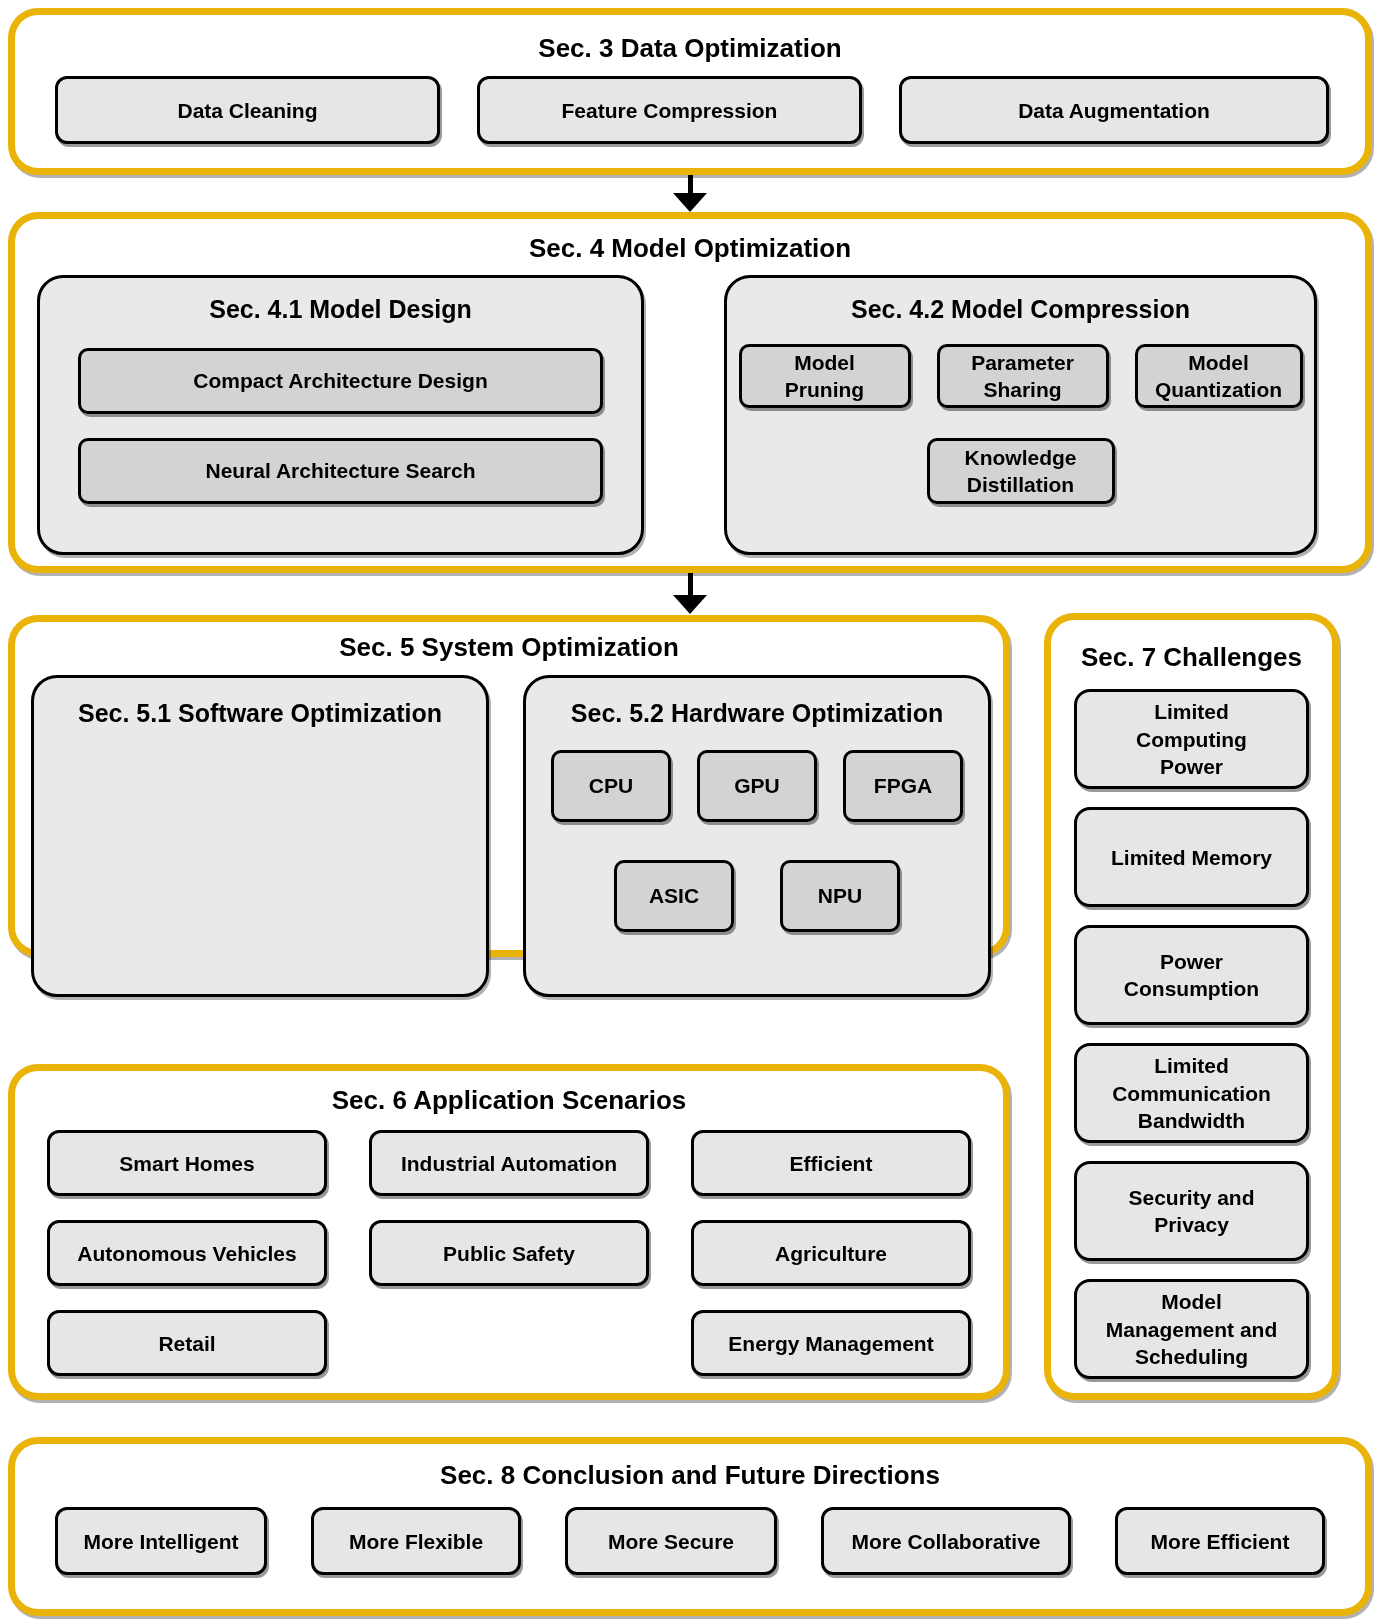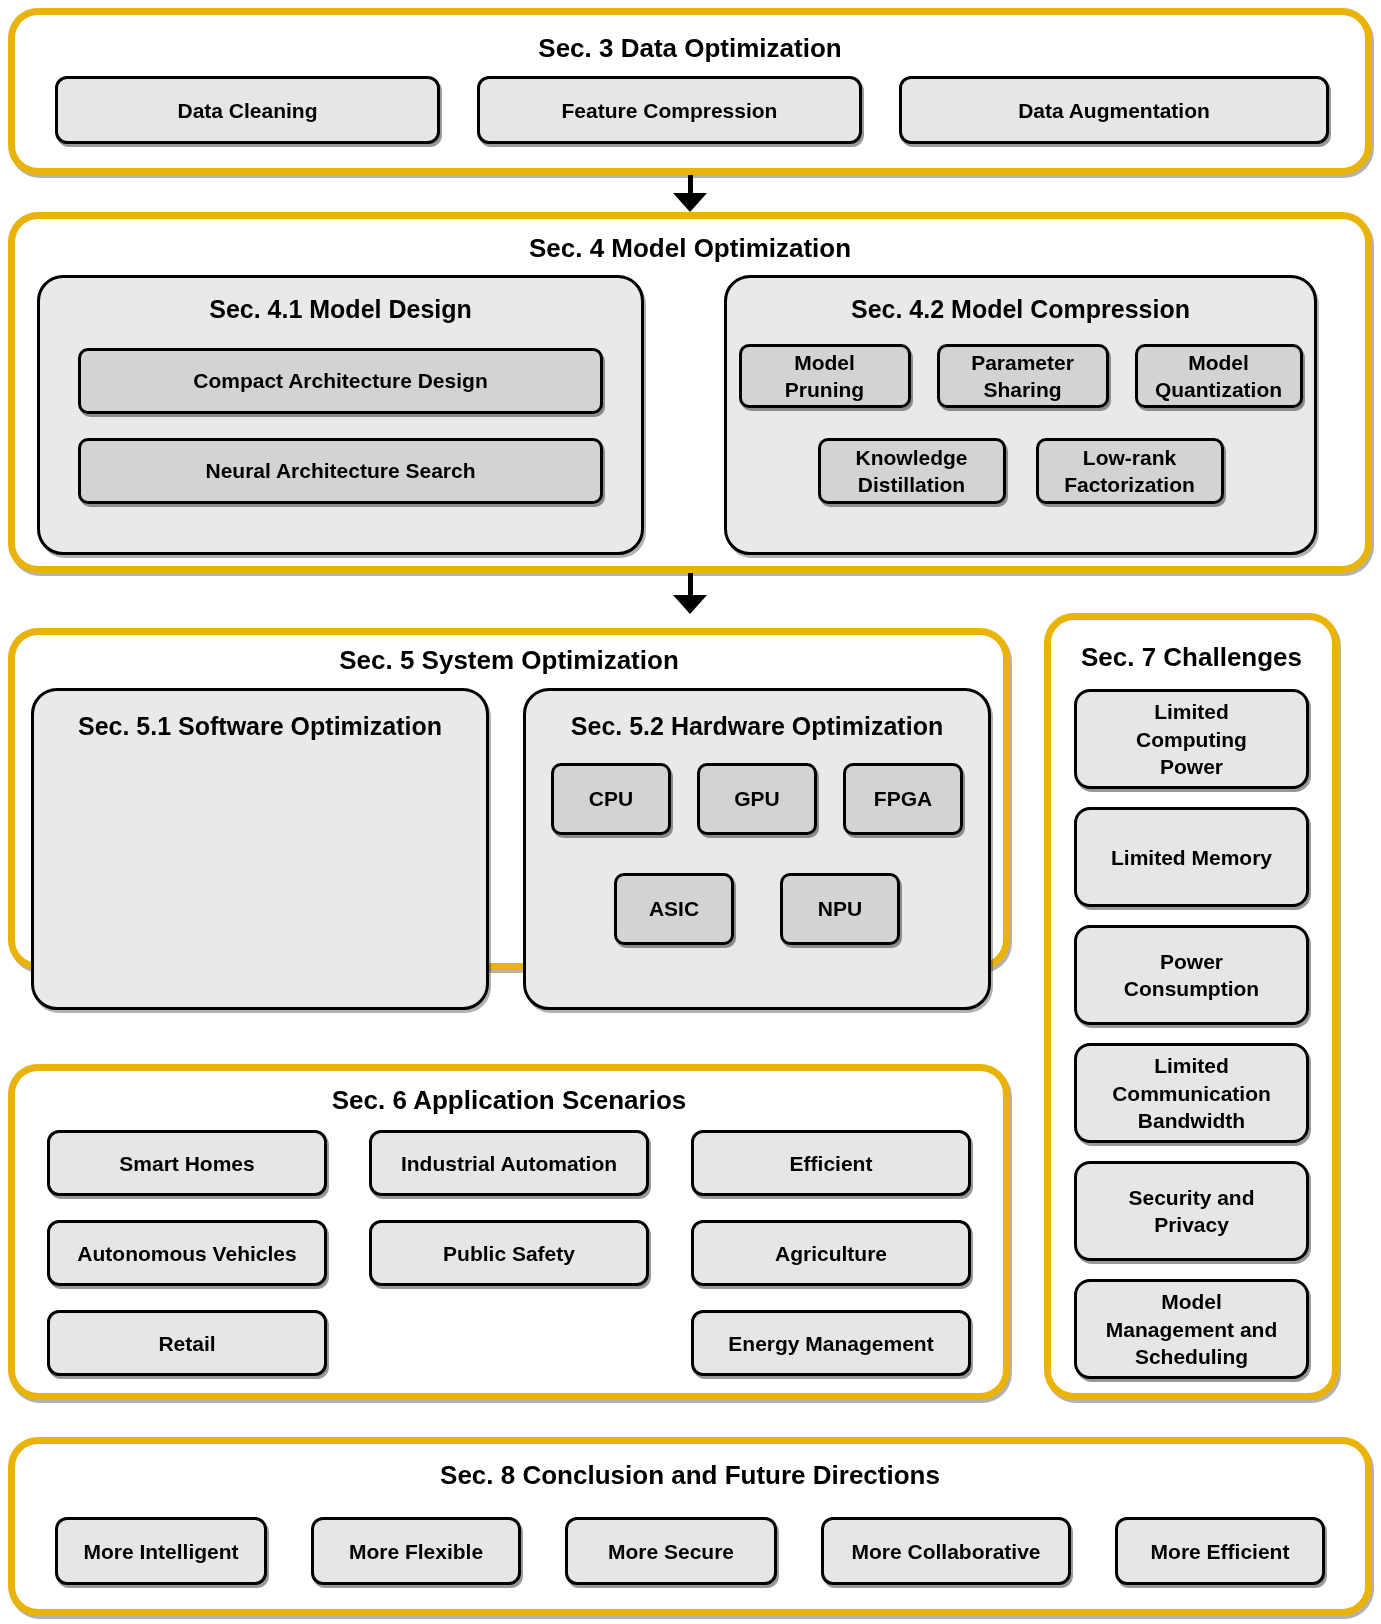--- a/index.html
+++ b/index.html
@@ -32,21 +32,21 @@
     white-space:pre-line; box-sizing:border-box;
     padding:0 6px;
   }
   .leaf.dark { background:#d3d3d3; border-radius:10px; }
   .row { display:flex; justify-content:center; }
   .col { display:flex; flex-direction:column; align-items:center; }
 
   
   #sec3 { left:8px; top:8px;    width:1364px; height:167px; }
   #sec4 { left:8px; top:212px;  width:1364px; height:361px; }
-  #sec5 { left:8px; top:628px;  width:1002px; height:342px; }
+  #sec5 { left:8px; top:615px;  width:1002px; height:342px; }
   #sec6 { left:8px; top:1064px; width:1002px; height:336px; }
   #sec7 { left:1044px; top:613px; width:295px; height:787px; }
   #sec8 { left:8px; top:1437px; width:1364px; height:179px; }
 
   #sec3 .sec-title { margin-top:18px; }
   #sec3-row { justify-content:space-between; padding:0 36px 0 40px; margin-top:12px; }
 
   #sec4 .sec-title { margin-top:14px; }
   #sec41 { left:22px;  top:56px; width:607px; height:280px; }
   #sec42 { left:709px; top:56px; width:593px; height:280px; }
@@ -67,21 +67,21 @@
   #sec6 .sec-title { margin-top:14px; }
   #sec6-grid { display:flex; flex-direction:column; gap:24px; margin-top:14px; padding:0 32px; }
   .sec6-row { display:flex; justify-content:space-between; }
   .sec6-row .leaf { width:280px; height:66px; }
 
   #sec7 .sec-title { margin-top:22px; }
   #sec7-col { gap:18px; margin-top:16px; }
   #sec7-col .leaf { width:235px; height:100px; border-radius:16px; }
 
   #sec8 .sec-title { margin-top:16px; }
-  #sec8-row { justify-content:space-between; padding:0 40px; margin-top:26px; }
+  #sec8-row { justify-content:space-between; padding:0 40px; margin-top:16px; }
   #sec8-row .leaf { height:68px; }
 
   
   .arrow { position:absolute; width:34px; }
   #arrow1 { left:673px; top:175px; }
   #arrow2 { left:673px; top:573px; }
   .arrow-shaft { width:5px; background:#000; margin:0 auto; }
   #arrow1 .arrow-shaft { height:18px; }
   #arrow2 .arrow-shaft { height:22px; }
   .arrow-head {
@@ -127,22 +127,20 @@
         <div class="leaf dark" style="width:172px;height:64px">Model
 Pruning</div>
         <div class="leaf dark" style="width:172px;height:64px">Parameter
 Sharing</div>
         <div class="leaf dark" style="width:168px;height:64px">Model
 Quantization</div>
       </div>
       <div id="sec42-row2" class="row">
         <div class="leaf dark" style="width:188px;height:66px">Knowledge
 Distillation</div>
-        <div class="leaf dark" style="width:188px;height:66px">Low-rank
-Factorization</div>
       </div>
     </div>
   </section>
 
   <div id="arrow2" class="arrow">
     <div class="arrow-shaft"></div>
     <div class="arrow-head"></div>
   </div>
 
   <section id="sec5" class="section">

